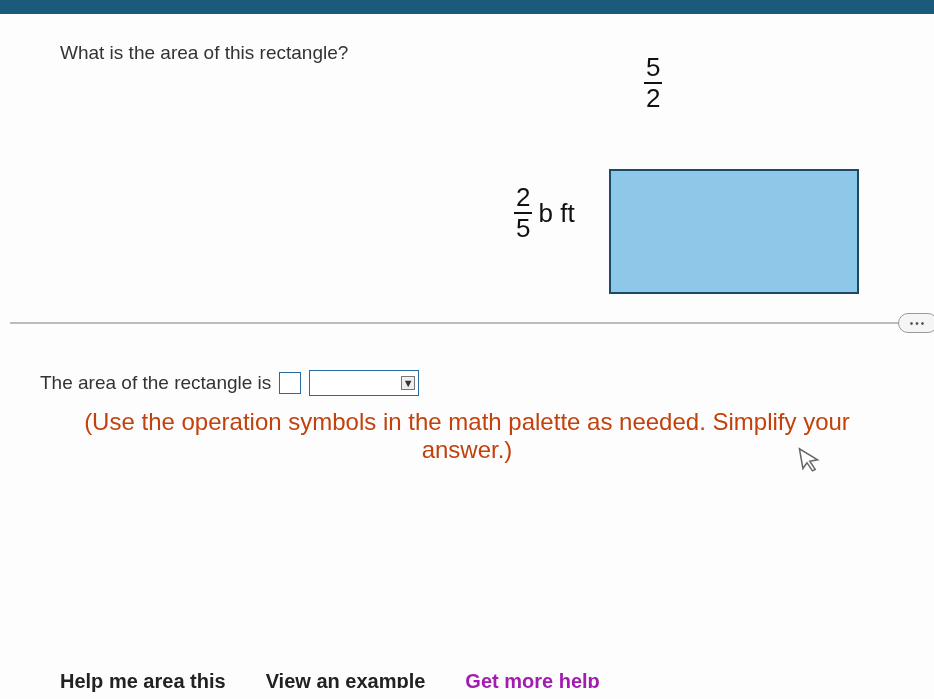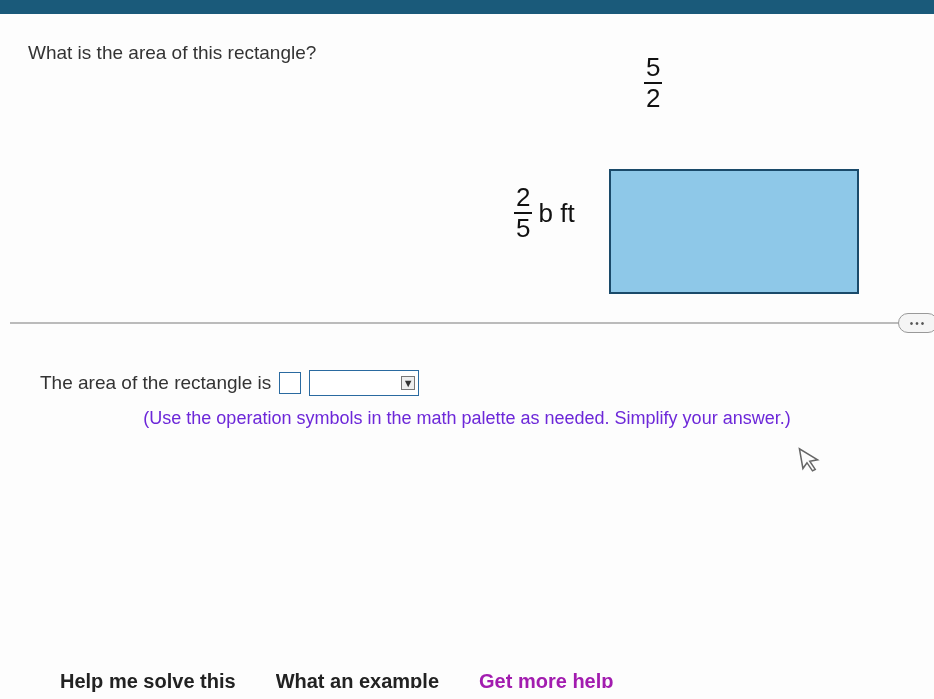--- a/index.html
+++ b/index.html
@@ -8,21 +8,21 @@
     font-family: Arial, Helvetica, sans-serif;
     background: #fdfdfd;
     color: #222;
     position: relative;
   }
   .top-bar {
     height: 14px;
     background: #1a5a7a;
   }
   .content {
-    padding: 28px 40px 0 28px;
+    padding: 28px 40px 0 60px;
     position: relative;
   }
   .question {
     font-size: 19px;
     color: #333;
     margin-bottom: 10px;
   }
   .figure {
     position: absolute;
     top: 40px;
@@ -146,22 +146,22 @@
     color: #333;
     border: 1px solid #777;
     width: 14px;
     height: 14px;
     display: flex;
     align-items: center;
     justify-content: center;
     background: #eee;
   }
   .hint {
-    font-size: 18px;
-    color: #6d28d9;
+    font-size: 24px;
+    color: #c2410c;
     margin-top: 12px;
   }
   .cursor-icon {
     position: absolute;
     top: 445px;
     left: 800px;
     font-size: 26px;
     color: #555;
     transform: rotate(-10deg);
   }
@@ -232,16 +232,16 @@
   <div class="hint">(Use the operation symbols in the math palette as needed. Simplify your answer.)</div>
 </div>
 
 <div class="cursor-icon">
   <svg width="22" height="28" viewBox="0 0 22 28">
     <path d="M2 2 L2 22 L7 17 L11 26 L14 25 L10 16 L18 16 Z" fill="none" stroke="#666" stroke-width="1.5"></path>
   </svg>
 </div>
 
 <div class="bottom-links">
-  <span>Help me solve this</span>
-  <span class="link-cut">What an example</span>
+  <span>Help me area this</span>
+  <span class="link-cut">View an example</span>
   <span class="link-cut faded">Get more help</span>
 </div>
 
 </body></html>

